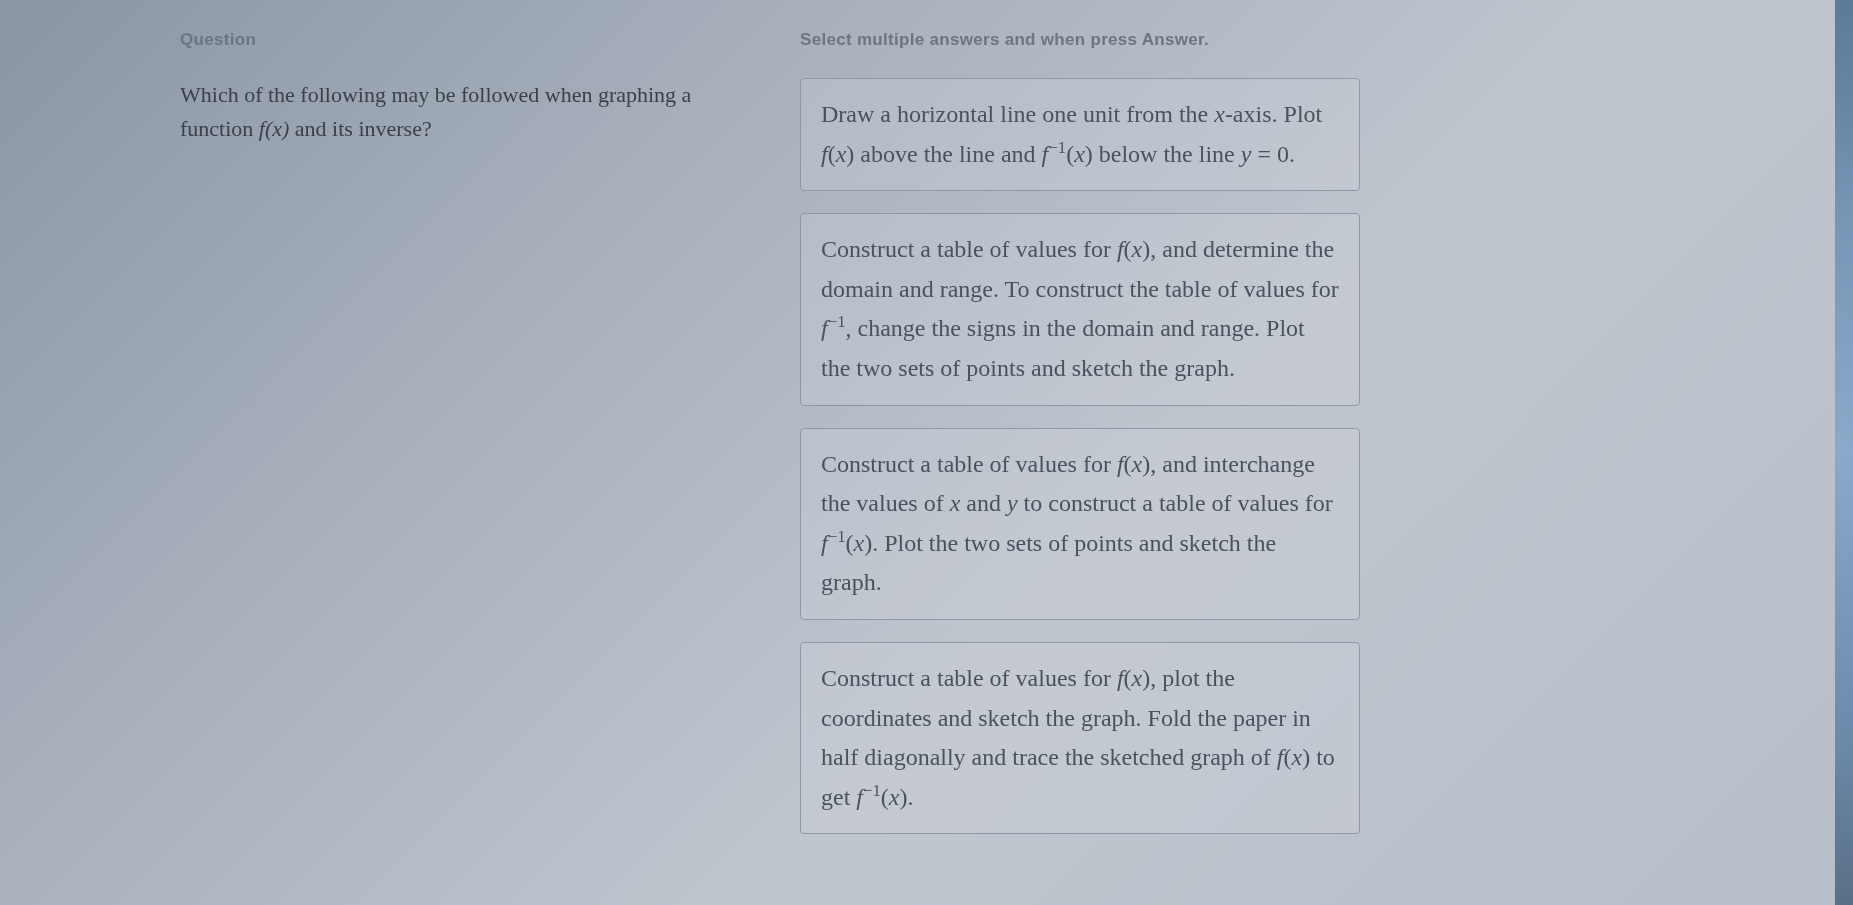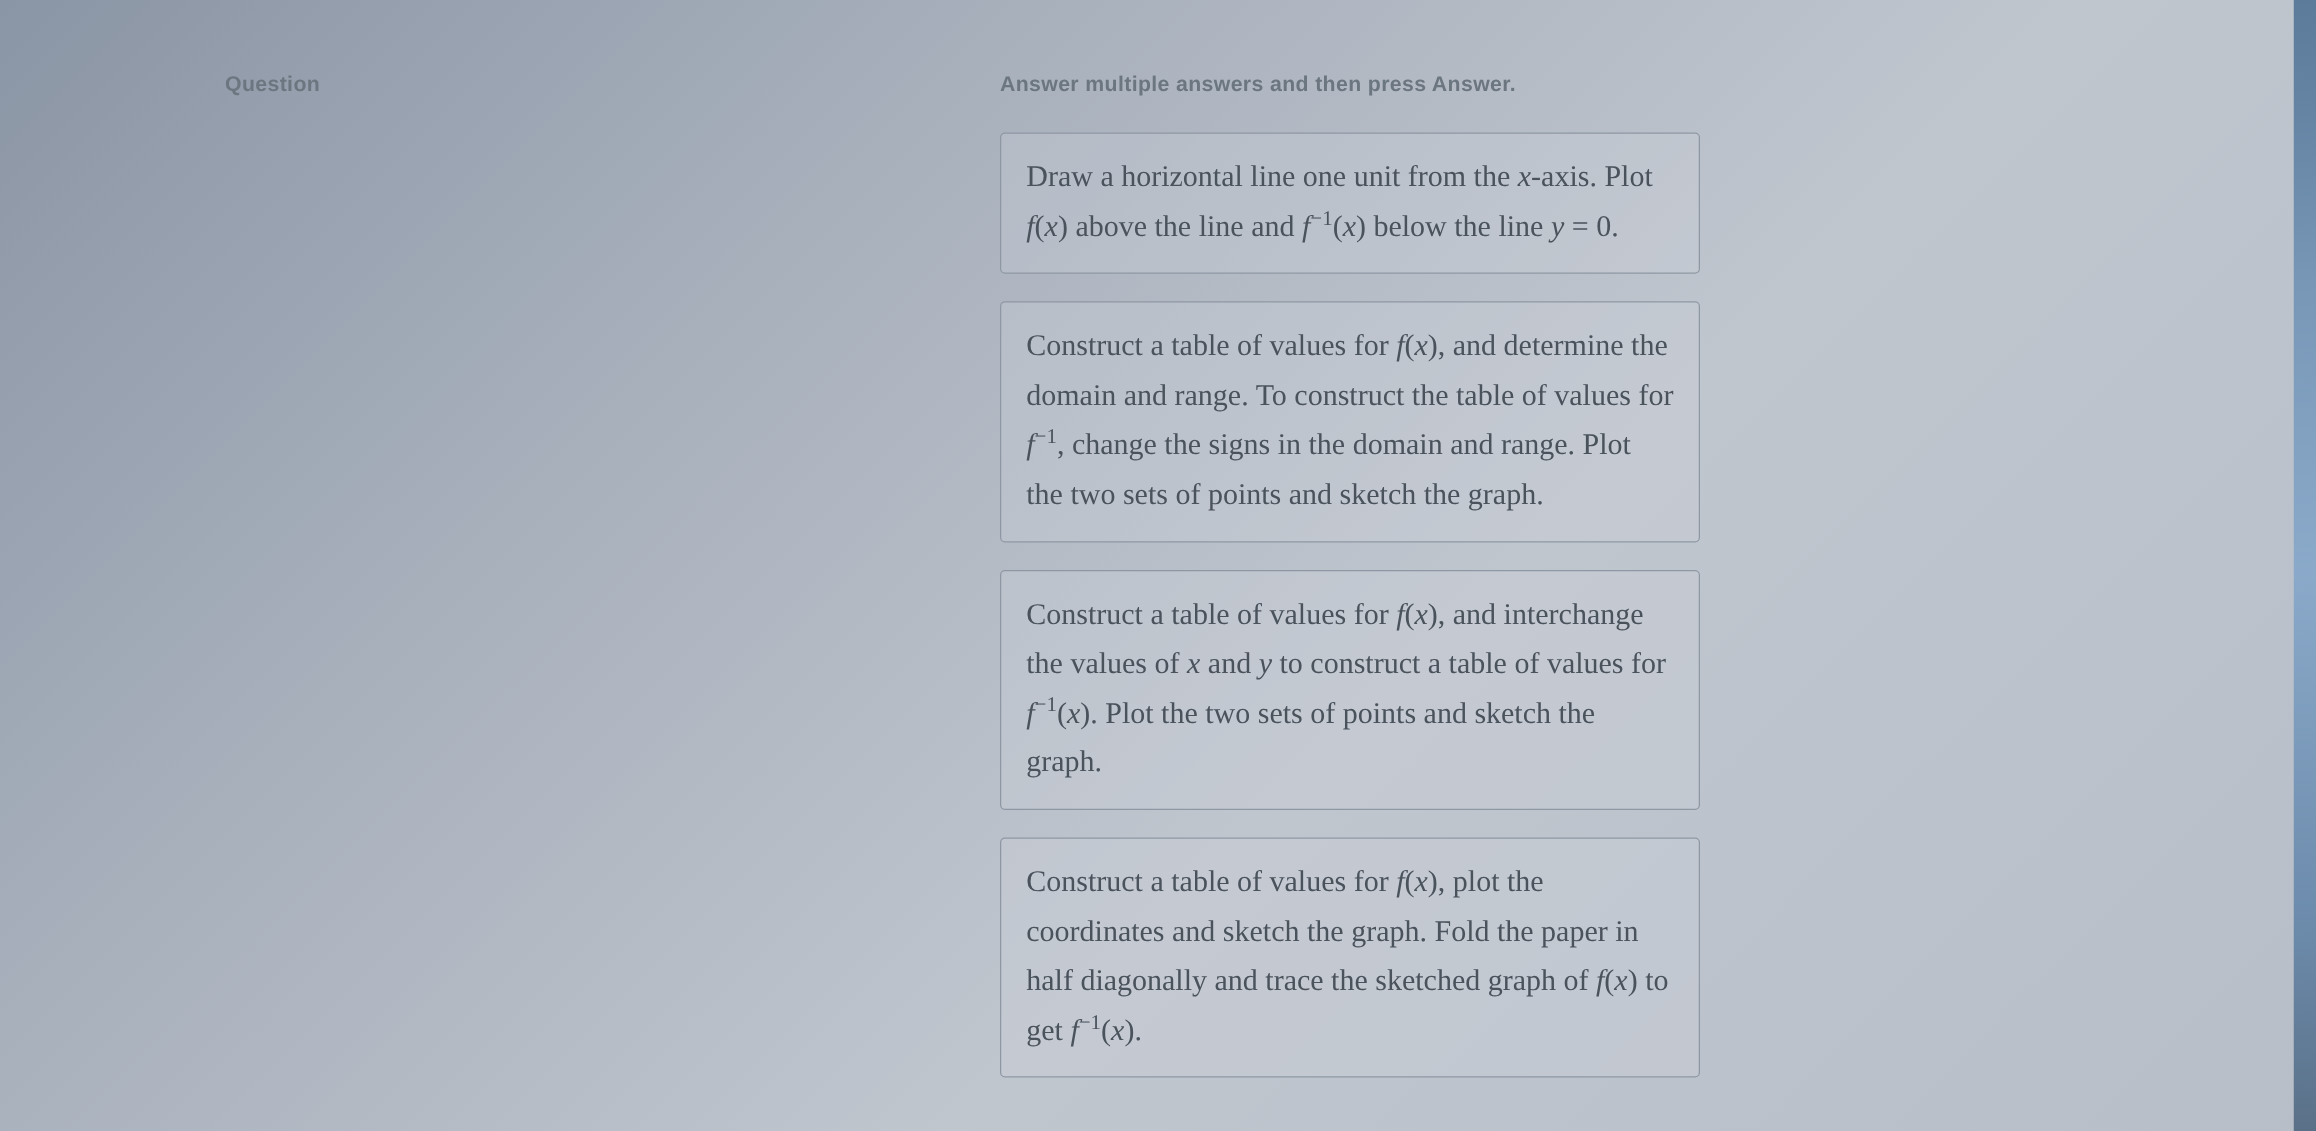--- a/index.html
+++ b/index.html
@@ -12,21 +12,20 @@
       background: linear-gradient(135deg, #8a95a5 0%, #a8b0bc 30%, #c0c6ce 60%, #b8bec8 100%);
       min-height: 905px;
       width: 1853px;
       padding: 30px 0;
       position: relative;
     }
     .container {
       display: flex;
       padding: 0 180px 0 180px;
       gap: 60px;
-      margin-top: 28px;
     }
     .left-panel {
       flex: 0 0 560px;
     }
     .right-panel {
       flex: 0 0 560px;
     }
     .section-header {
       font-family: -apple-system, BlinkMacSystemFont, 'Segoe UI', sans-serif;
       font-weight: 600;
@@ -71,24 +70,27 @@
       background: linear-gradient(to bottom, #1a4a7a 0%, #2a5a8a 10%, #4a7aaa 25%, #6a9aca 50%, #3a6a9a 80%, #1a3a5a 100%);
       opacity: 0.6;
     }
   </style>
 </head>
 <body>
 
 <div class="container">
   <div class="left-panel">
     <div class="section-header">Question</div>
+    <div class="question-text">
+      <span>Which of the following may be followed when graphing a function </span><span class="math-var">f(x)</span><span> and its inverse?</span>
+    </div>
   </div>
 
   <div class="right-panel">
-    <div class="section-header">Answer multiple answers and then press Answer.</div>
+    <div class="section-header">Select multiple answers and when press Answer.</div>
     <div class="answer-option">Draw a horizontal line one unit from the <span class="math-var">x</span>-axis. Plot <span class="math-var">f</span>(<span class="math-var">x</span>) above the line and <span class="math-var">f</span><span class="sup">−1</span>(<span class="math-var">x</span>) below the line <span class="math-var">y</span> = 0.</div>
     <div class="answer-option">Construct a table of values for <span class="math-var">f</span>(<span class="math-var">x</span>), and determine the domain and range. To construct the table of values for <span class="math-var">f</span><span class="sup">−1</span>, change the signs in the domain and range. Plot the two sets of points and sketch the graph.</div>
     <div class="answer-option">Construct a table of values for <span class="math-var">f</span>(<span class="math-var">x</span>), and interchange the values of <span class="math-var">x</span> and <span class="math-var">y</span> to construct a table of values for <span class="math-var">f</span><span class="sup">−1</span>(<span class="math-var">x</span>). Plot the two sets of points and sketch the graph.</div>
     <div class="answer-option">Construct a table of values for <span class="math-var">f</span>(<span class="math-var">x</span>), plot the coordinates and sketch the graph. Fold the paper in half diagonally and trace the sketched graph of <span class="math-var">f</span>(<span class="math-var">x</span>) to get <span class="math-var">f</span><span class="sup">−1</span>(<span class="math-var">x</span>).</div>
   </div>
 </div>
 
 <div class="right-edge"></div>
 
 </body></html>

